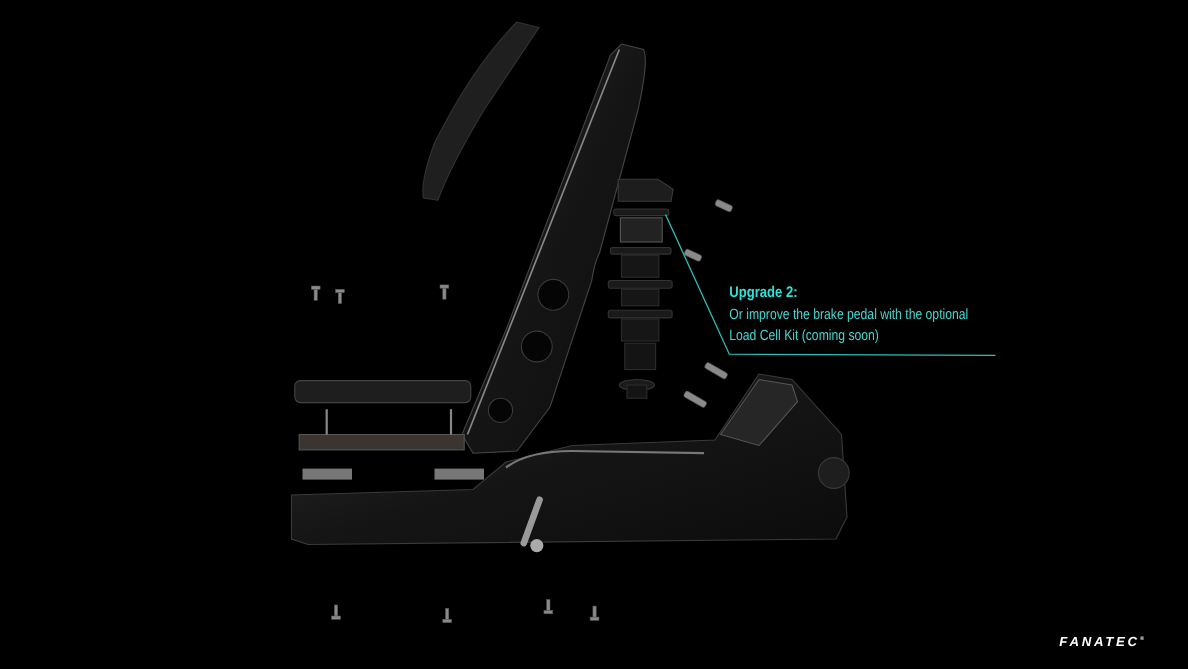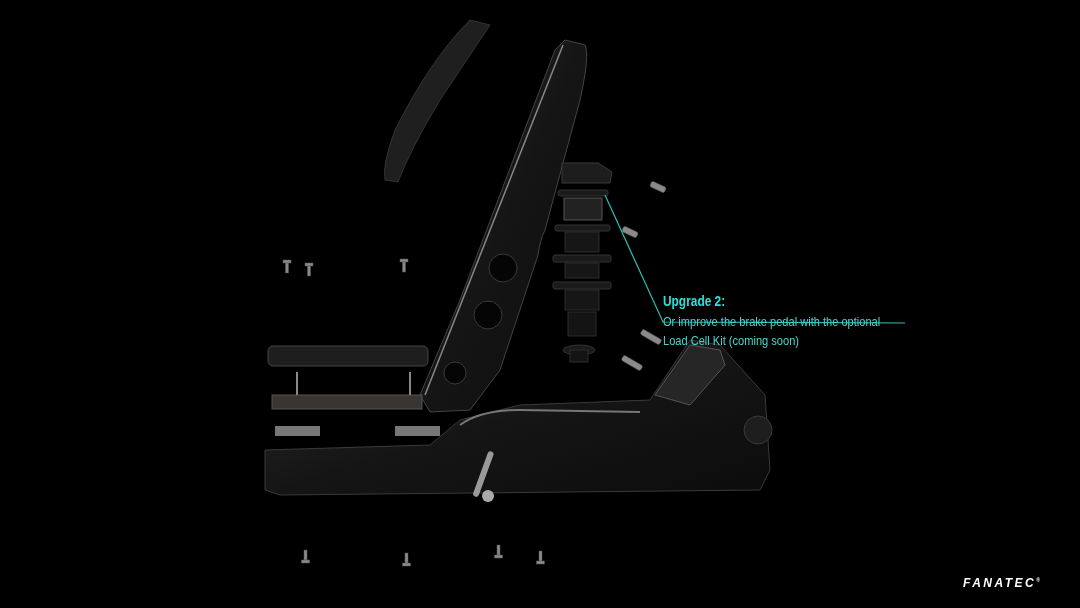--- a/index.html
+++ b/index.html
@@ -1,18 +1,18 @@
 <!DOCTYPE html>
 <html><head>
 <meta charset="utf-8">
 <style>
   html, body { margin:0; padding:0; background:#000; }
   body { width:1080px; height:608px; position:relative; overflow:hidden; font-family:"Liberation Sans", sans-serif; }
   .scene { position:absolute; left:0; top:0; width:1080px; height:608px; }
-  .callout { position:absolute; left:663px; top:257px;margin-top:36px; }
+  .callout { position:absolute; left:663px; top:257px; }
   .callout-title { color:#2ee0d8; font-family:"Liberation Sans", sans-serif; font-weight:bold; font-size:14px; letter-spacing:0px; transform:scaleX(0.85); transform-origin:left; white-space:nowrap; }
   .callout-body { color:#48d6cf; font-size:13.5px; line-height:19px; margin-top:3px; transform:scaleX(0.82); transform-origin:left; white-space:nowrap; font-family:"Liberation Sans", sans-serif; }
   .logo { position:absolute; left:963px; top:576px; color:#fff; font-family:"Liberation Sans", sans-serif; font-weight:bold; font-style:italic; font-size:12px; letter-spacing:2.5px; }
   .logo sup { font-size:5px; letter-spacing:0; }
 </style>
 </head>
 <body>
 
 <svg class="scene" viewBox="0 0 1080 608" xmlns="http://www.w3.org/2000/svg">
   <defs>

